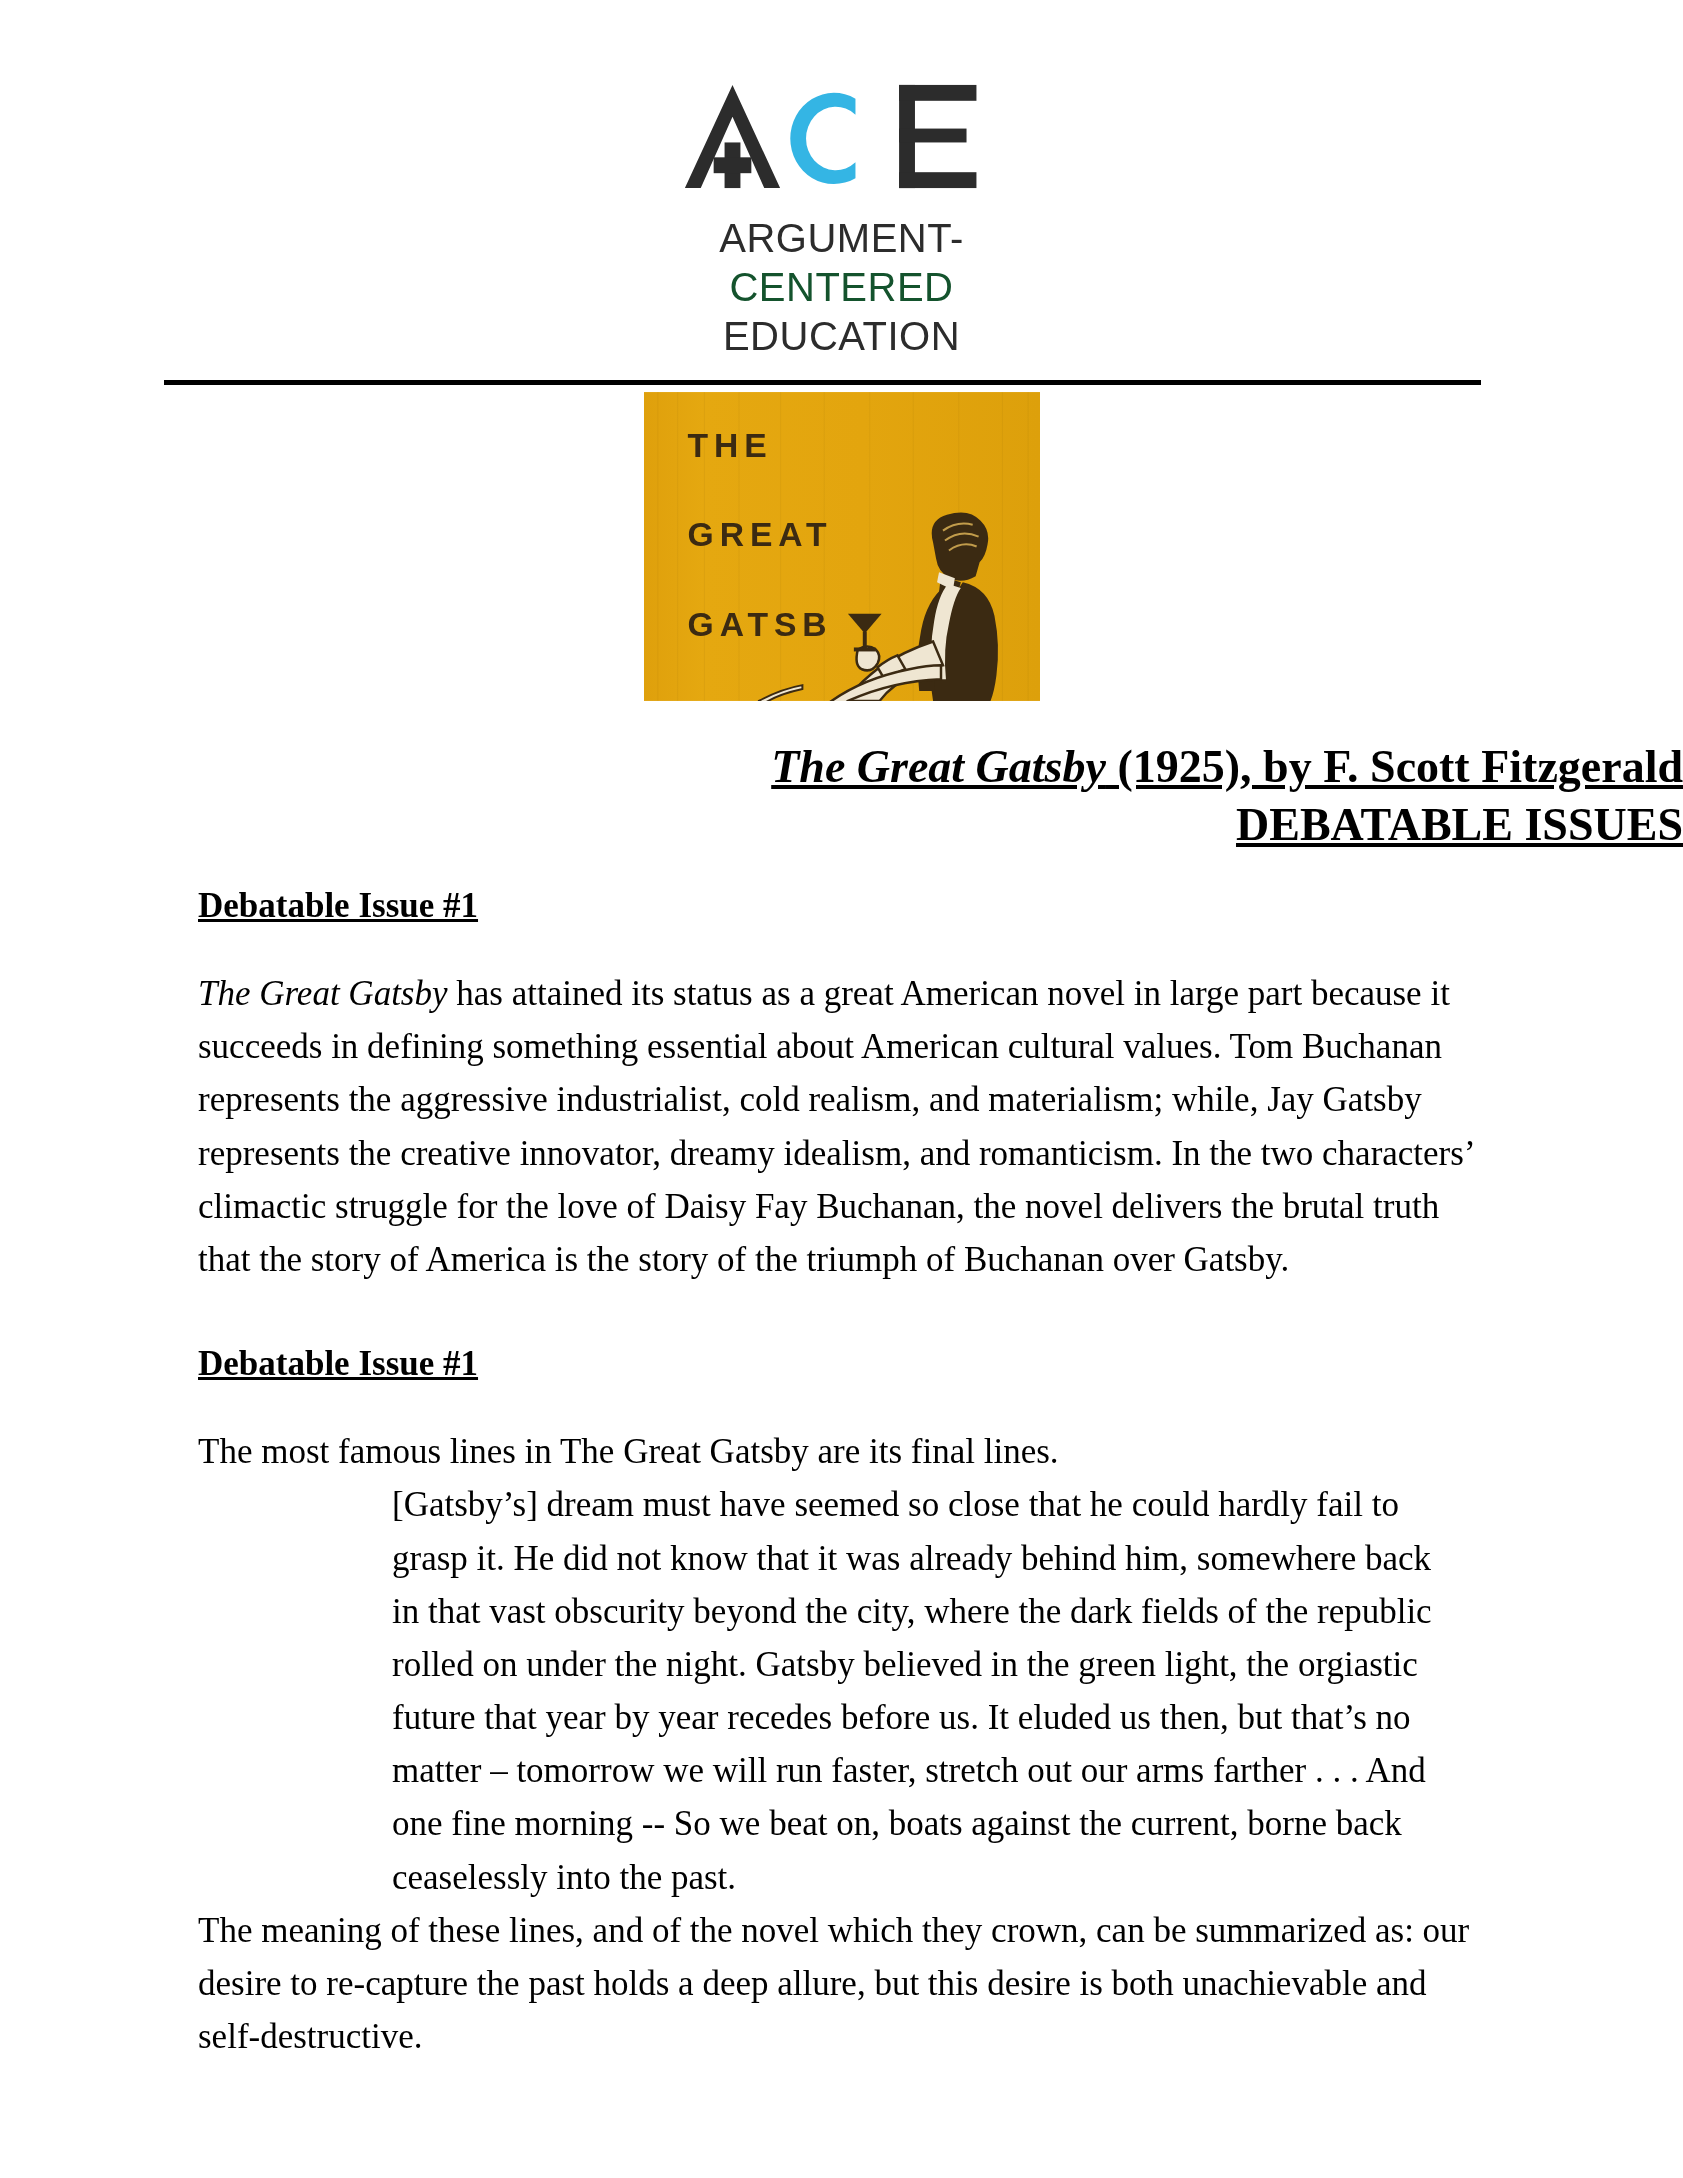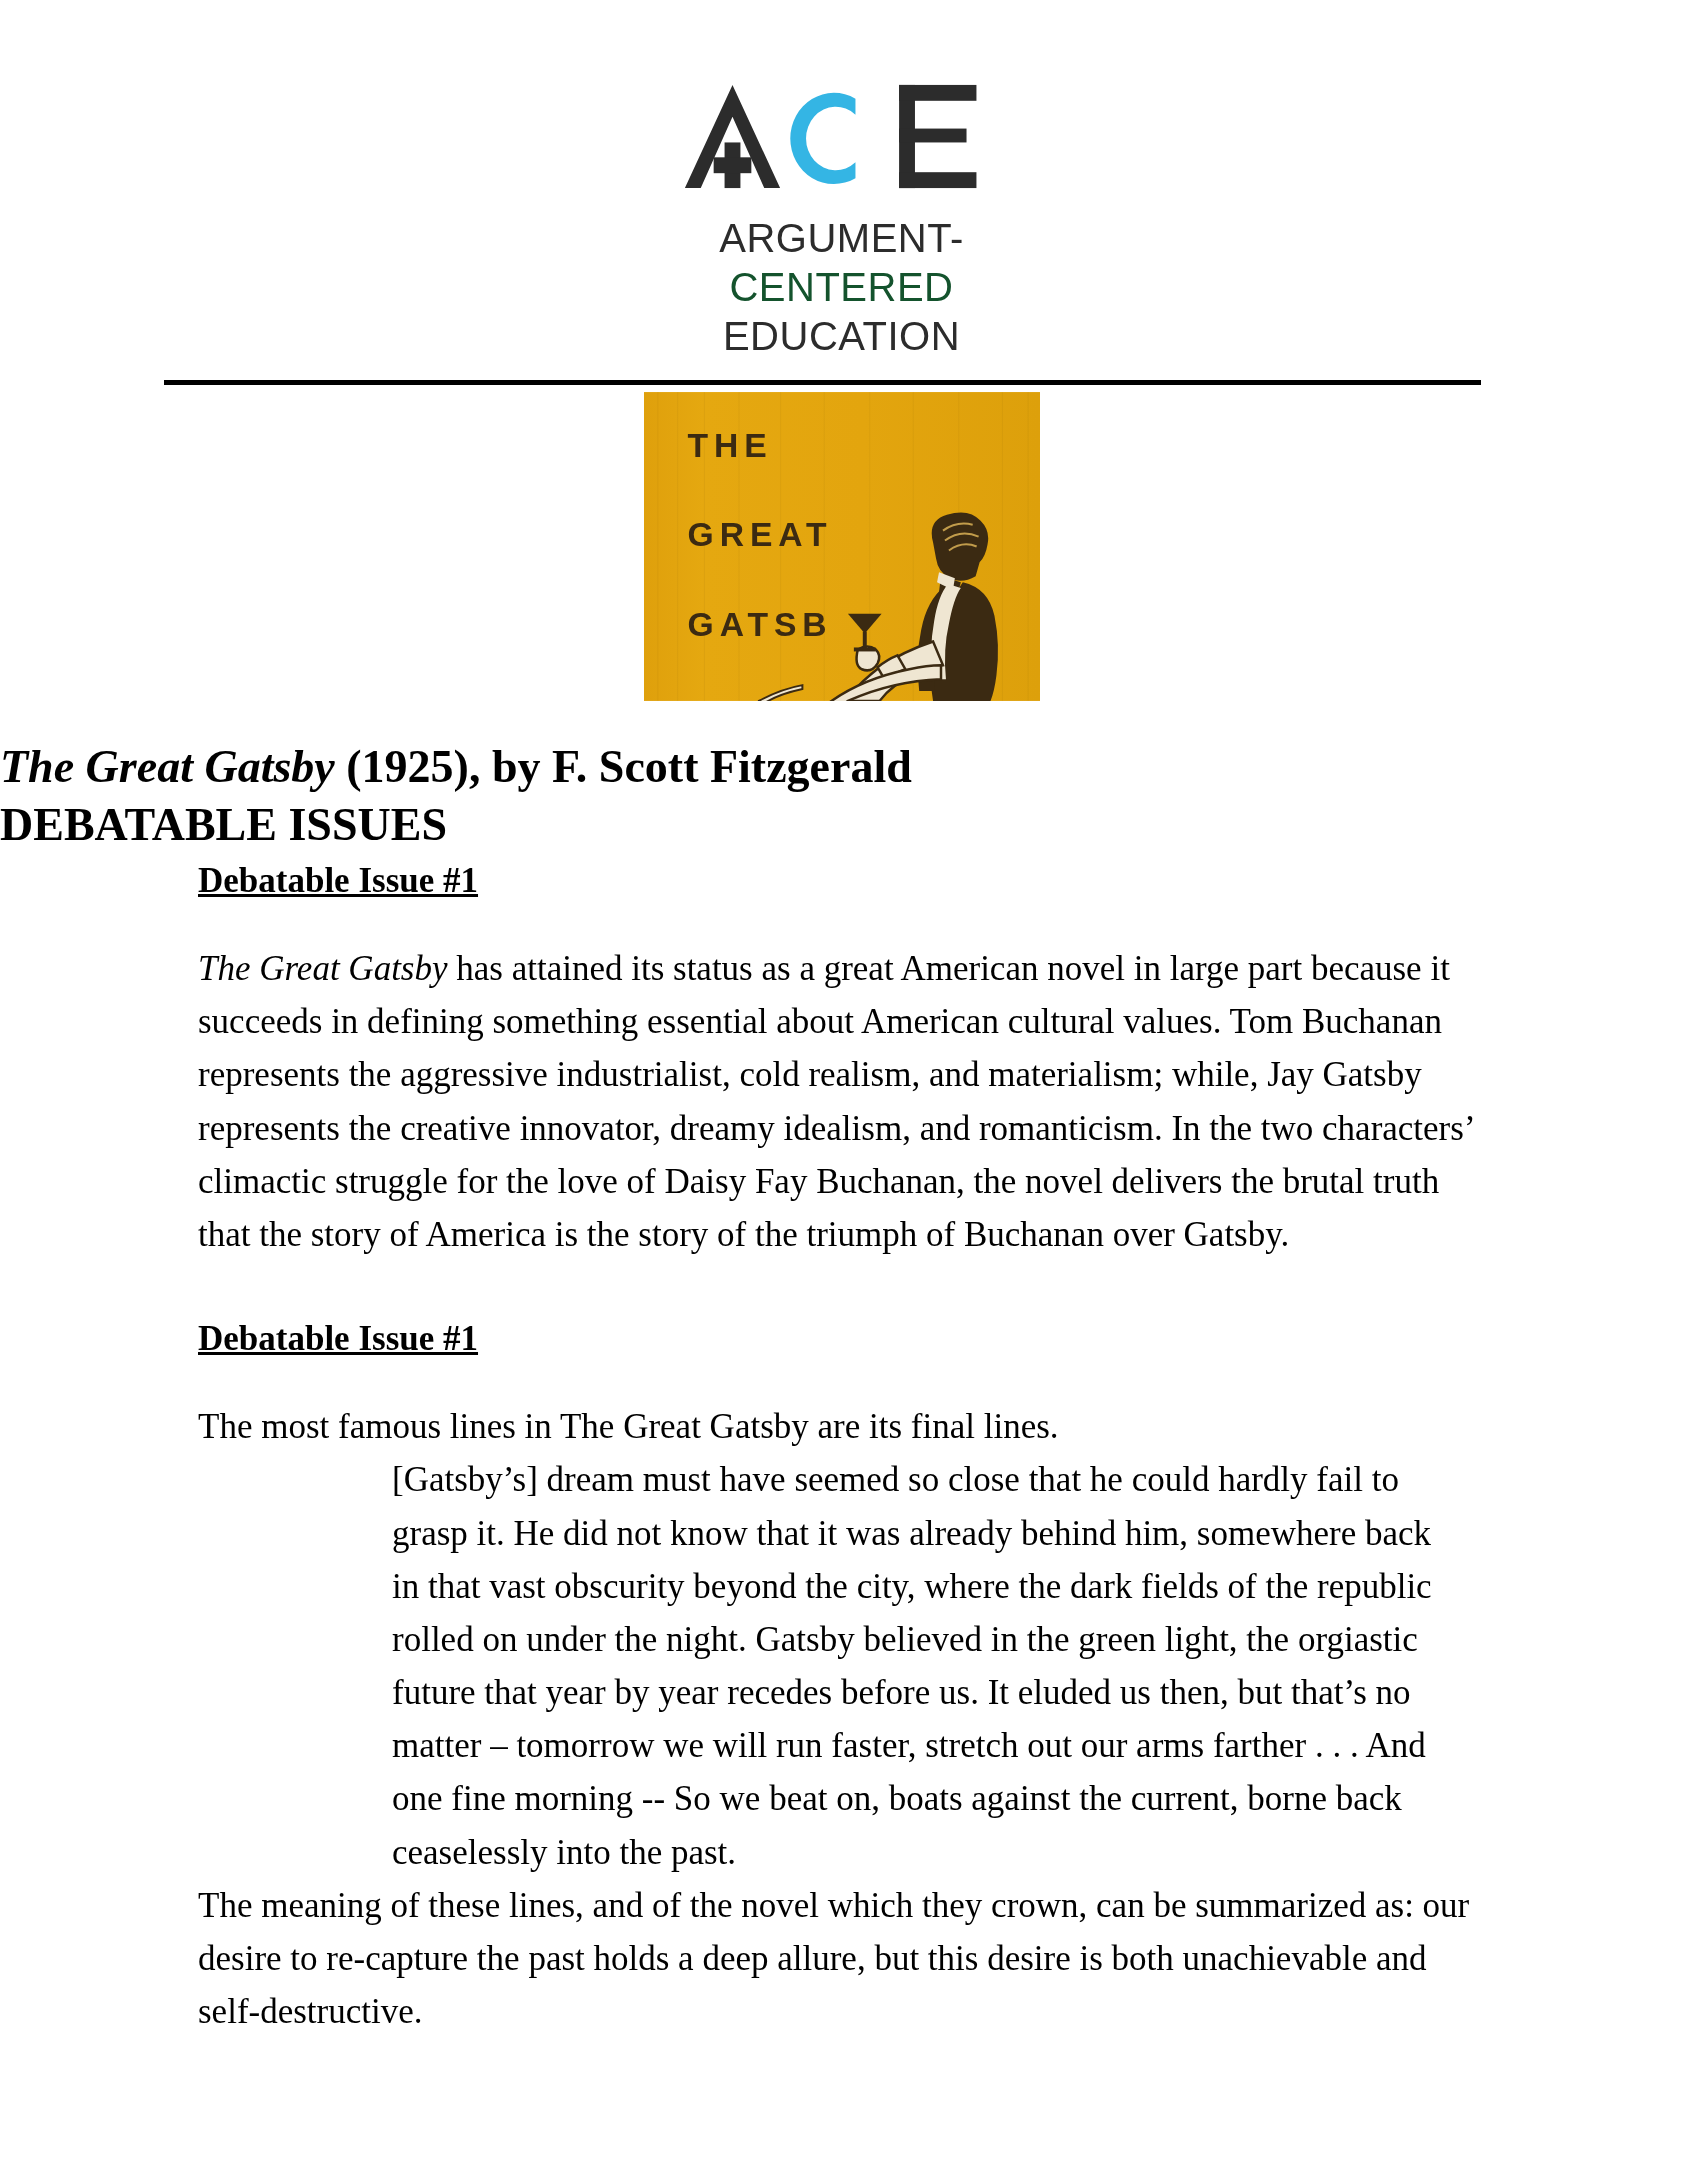--- a/index.html
+++ b/index.html
@@ -74,36 +74,37 @@
     height: 309px;
     vertical-align: top;
   }
 
   
   .doc-title {
     position: absolute;
     top: 738px;
     left: 0;
     width: 1683px;
-    text-align: left;
+    text-align: right;
     font-size: 46px;
     font-weight: bold;
     line-height: 1.26;
+    text-decoration: underline;
   }
   .doc-title .t-italic {
     font-style: italic;
   }
   .doc-title .t-sub {
     display: block;
   }
 
   
   .content {
     position: absolute;
-    top: 860px;
+    top: 885px;
     left: 198px;
     width: 1277px;
   }
   .issue-heading {
     font-size: 35px;
     font-weight: bold;
     text-decoration: underline;
     margin: 0 0 40px 0;
     line-height: 1.2;
   }

